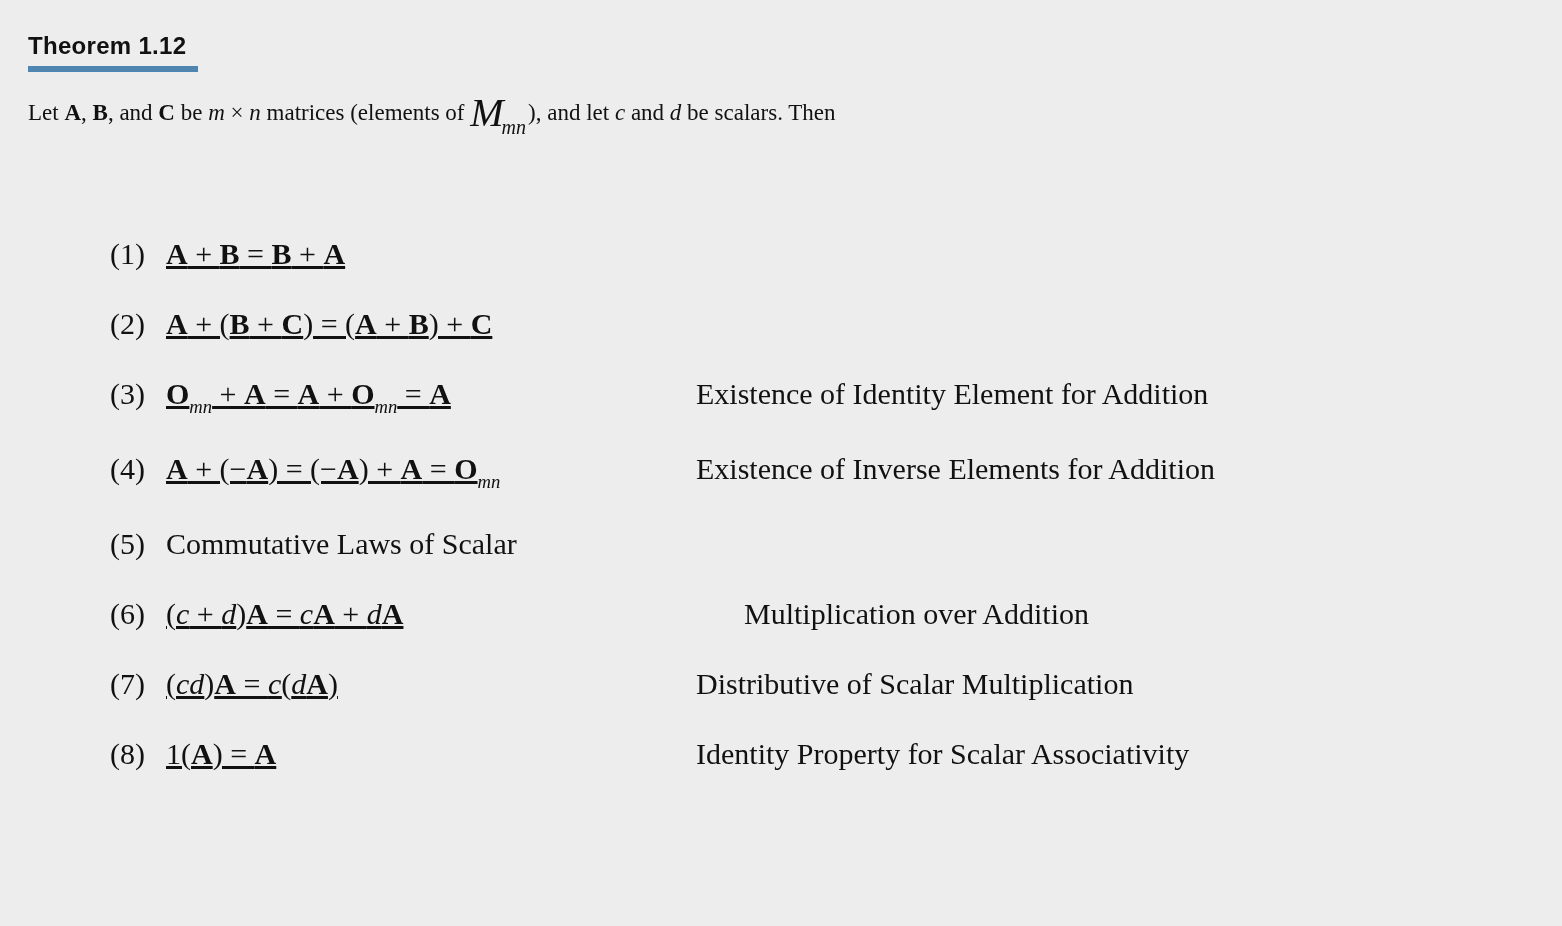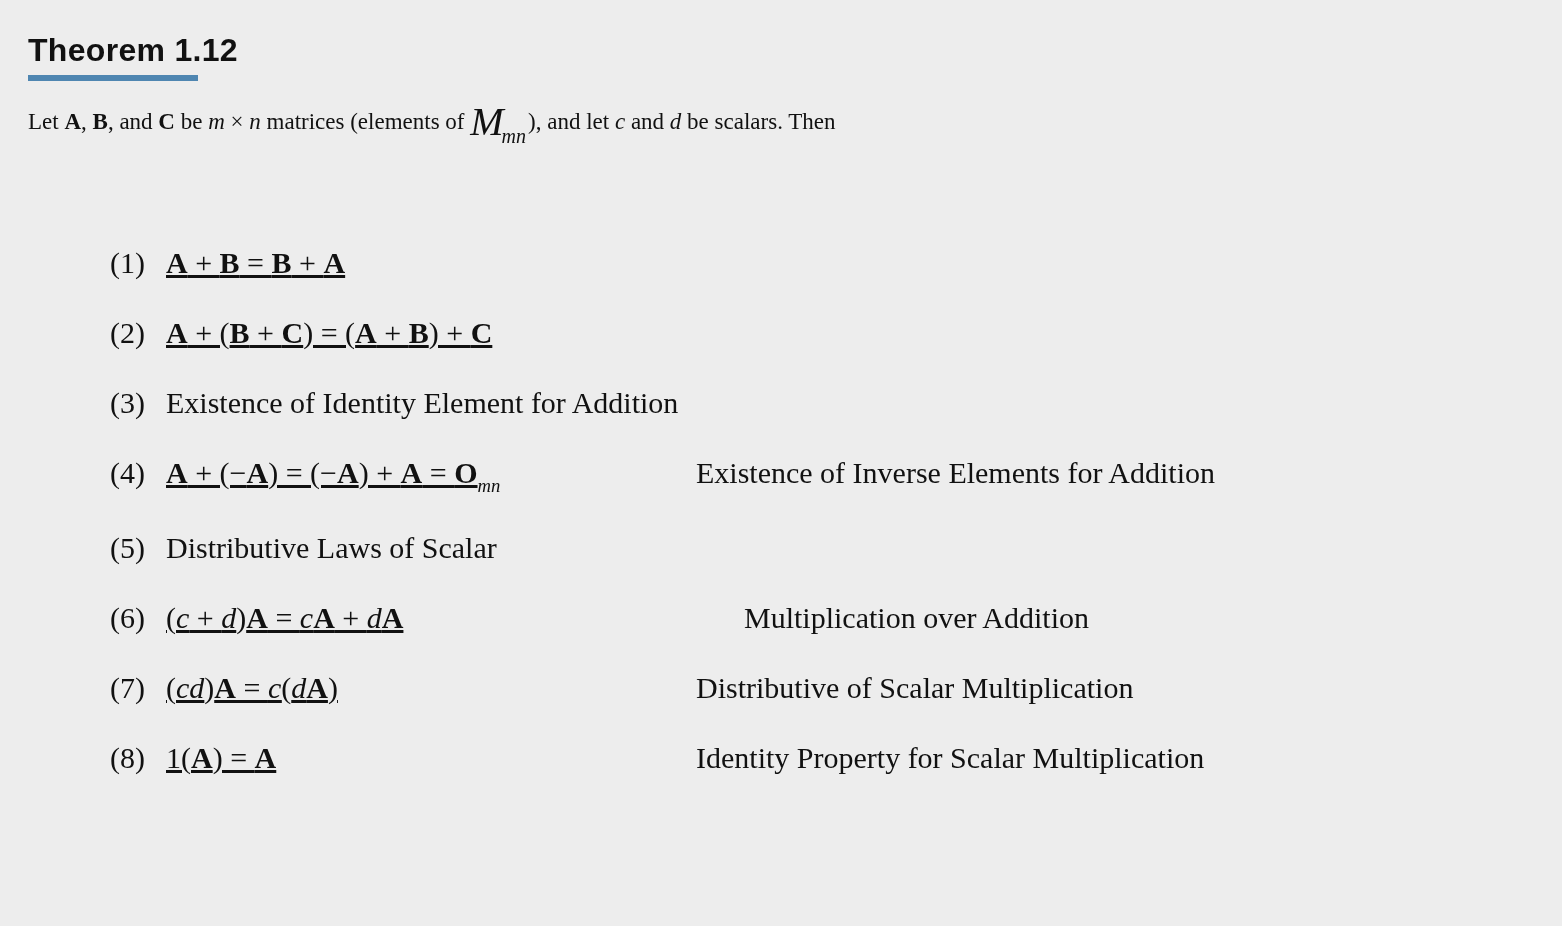--- a/index.html
+++ b/index.html
@@ -9,21 +9,21 @@
     font-family: Georgia, "Times New Roman", serif;
     color: #111;
     width: 1562px;
   }
   .wrap {
     padding: 28px 28px 60px 28px;
   }
   .theorem-title {
     font-family: Arial, Helvetica, sans-serif;
     font-weight: 800;
-    font-size: 32px;
+    font-size: 24px;
     letter-spacing: 0.3px;
     margin: 4px 0 6px 0;
   }
   .rule {
     width: 170px;
     height: 6px;
     background: #4f86b1;
     margin-bottom: 24px;
   }
   .intro {
@@ -106,34 +106,37 @@
 
     <div class="row">
       <span class="num">(2) </span>
       <span class="eqn">
         <span class="mb">A</span><span> + (</span><span class="mb">B</span><span> + </span><span class="mb">C</span><span>) = (</span><span class="mb">A</span><span> + </span><span class="mb">B</span><span>) + </span><span class="mb">C</span>
       </span>
     </div>
 
     <div class="row">
       <span class="num">(3) </span>
+      <span class="eqn">
+        <span class="mb">O</span><sub class="ms">mn</sub><span> + </span><span class="mb">A</span><span> = </span><span class="mb">A</span><span> + </span><span class="mb">O</span><sub class="ms">mn</sub><span> = </span><span class="mb">A</span>
+      </span>
       <span class="name">Existence of Identity Element for Addition</span>
     </div>
 
     <div class="row">
       <span class="num">(4) </span>
       <span class="eqn">
         <span class="mb">A</span><span> + (−</span><span class="mb">A</span><span>) = (−</span><span class="mb">A</span><span>) + </span><span class="mb">A</span><span> = </span><span class="mb">O</span><sub class="ms">mn</sub>
       </span>
       <span class="name">Existence of Inverse Elements for Addition</span>
     </div>
 
     <div class="row">
       <span class="num">(5) </span>
-      <span class="name">Distributive Laws of Scalar</span>
+      <span class="name">Commutative Laws of Scalar</span>
     </div>
 
     <div class="row">
       <span class="num">(6) </span>
       <span class="eqn">
         <span>(</span><span class="mi">c</span><span> + </span><span class="mi">d</span><span>)</span><span class="mb">A</span><span> = </span><span class="mi">c</span><span class="mb">A</span><span> + </span><span class="mi">d</span><span class="mb">A</span>
       </span>
       <span class="name indent">Multiplication over Addition</span>
     </div>
 
@@ -143,17 +146,17 @@
         <span>(</span><span class="mi">cd</span><span>)</span><span class="mb">A</span><span> = </span><span class="mi">c</span><span>(</span><span class="mi">d</span><span class="mb">A</span><span>)</span>
       </span>
       <span class="name">Distributive of Scalar Multiplication</span>
     </div>
 
     <div class="row">
       <span class="num">(8) </span>
       <span class="eqn">
         <span>1(</span><span class="mb">A</span><span>) = </span><span class="mb">A</span>
       </span>
-      <span class="name">Identity Property for Scalar Multiplication</span>
+      <span class="name">Identity Property for Scalar Associativity</span>
     </div>
 
   </div>
 </div>
 
 </body></html>

